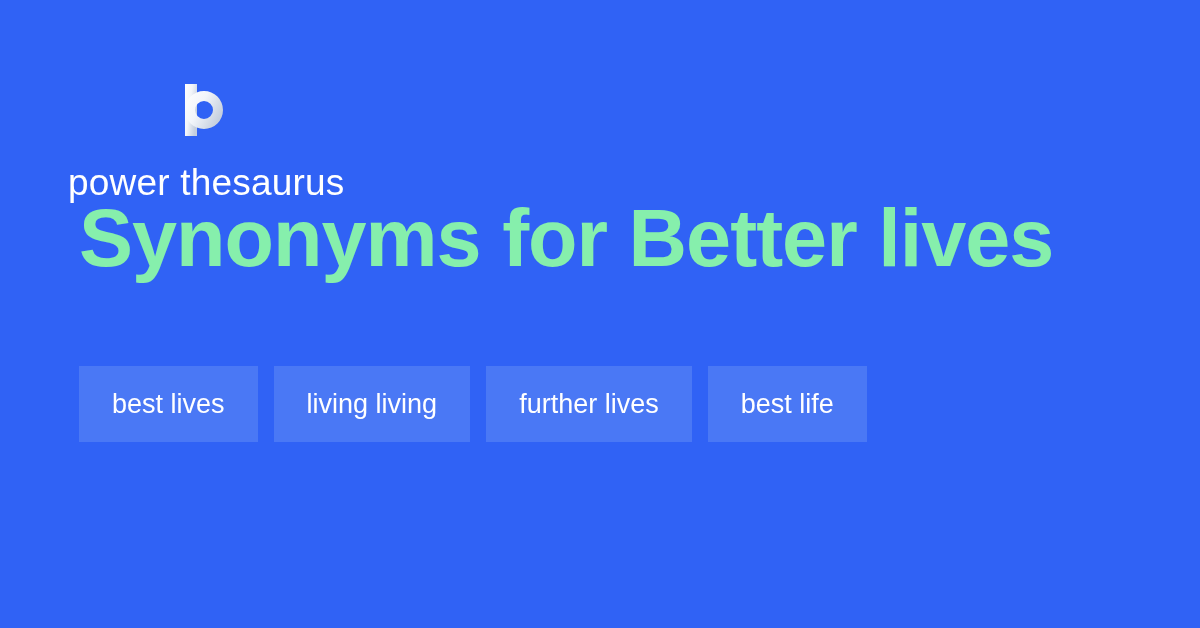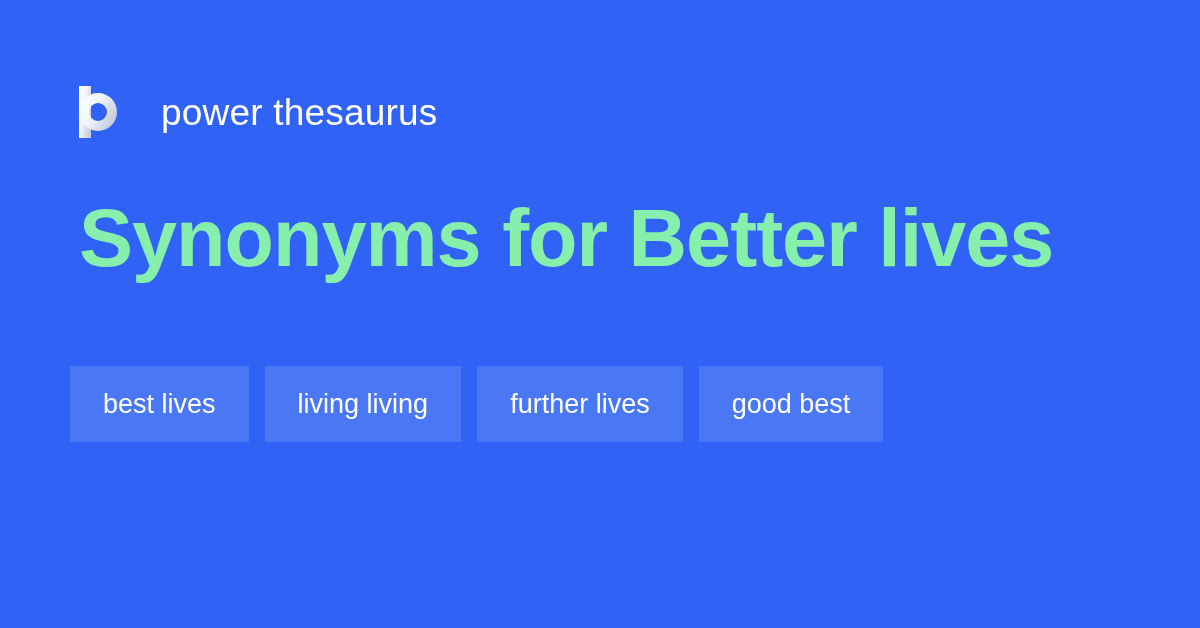--- a/index.html
+++ b/index.html
@@ -20,26 +20,27 @@
     position: relative;
     width: 1200px;
     height: 628px;
     background: #3062f5;
     box-sizing: border-box;
   }
 
   
   .brand {
     position: absolute;
-    left: 79px;
+    left: 68px;
     top: 84px;
     display: flex;
     align-items: center;
-    gap: 40px;
+    gap: 28px;
     height: 56px;
+    flex-direction: column;
   }
 
   .brand-mark {
     width: 42px;
     height: 52px;
     display: block;
     flex: none;
   }
 
   .brand-name {
@@ -62,21 +63,21 @@
     font-size: 81px;
     line-height: 1.04;
     font-weight: 700;
     letter-spacing: -1px;
     white-space: nowrap;
   }
 
   
   .tag-list {
     position: absolute;
-    left: 70px;
+    left: 79px;
     top: 366px;
     width: 1042px;
     display: flex;
     flex-wrap: wrap;
     gap: 14px 16px;
     margin: 0;
     padding: 0;
     list-style: none;
   }
 
@@ -119,16 +120,16 @@
     </svg>
     <span class="brand-name">power thesaurus</span>
   </div>
 
   <h1 class="headline">Synonyms for Better lives</h1>
 
   <ul class="tag-list">
     <li class="tag">best lives</li>
     <li class="tag">living living</li>
     <li class="tag">further lives</li>
-    <li class="tag">good best</li>
+    <li class="tag">best life</li>
   </ul>
 
 </div>
 
 </body></html>

